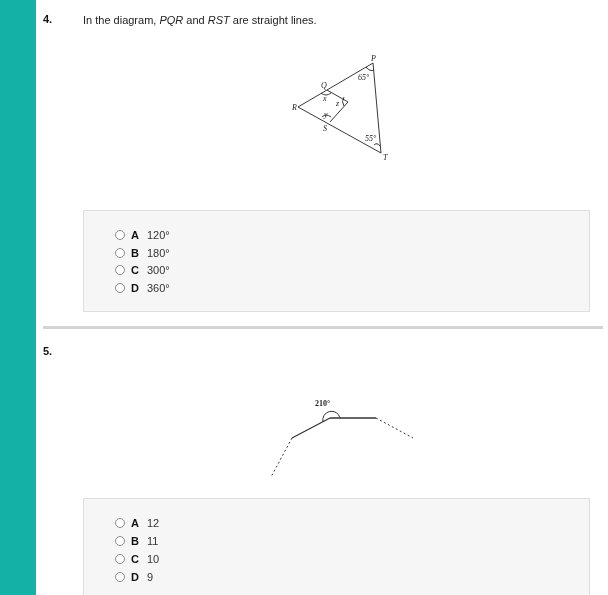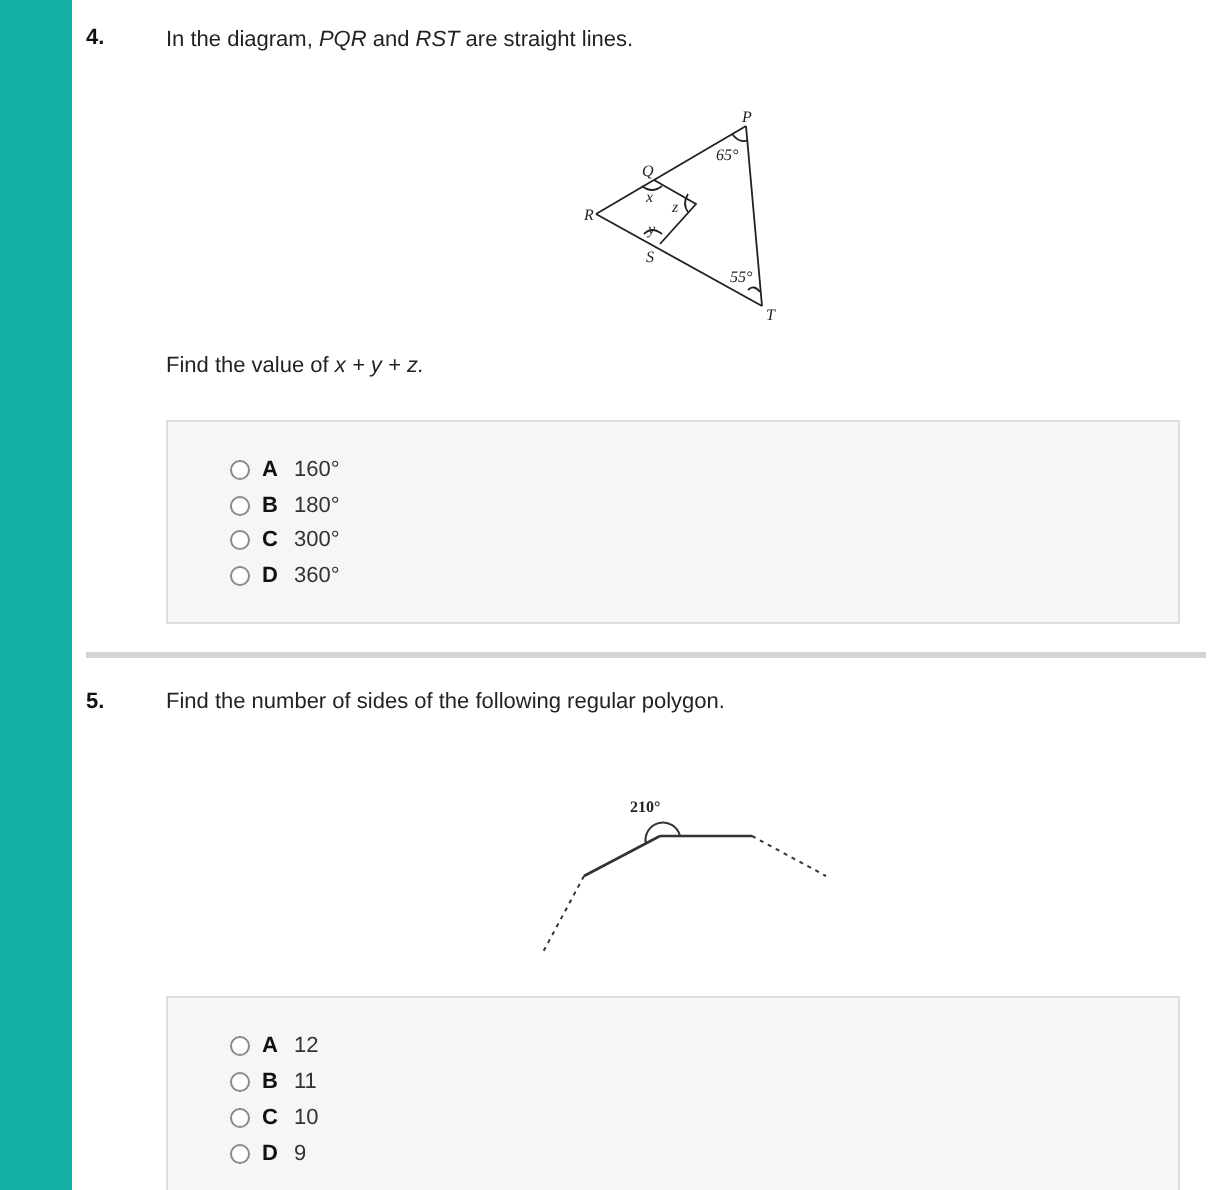--- a/index.html
+++ b/index.html
@@ -53,28 +53,27 @@
   <text class="lbl" x="323" y="131">S</text>
   <text class="lbl" x="383" y="160">T</text>
   <text class="lbl" x="323" y="101">x</text>
   <text class="lbl" x="336" y="106">z</text>
   <text class="lbl" x="324" y="117">y</text>
   <text class="lbl" x="358" y="80">65°</text>
   <text class="lbl" x="365" y="141">55°</text>
 </svg>
 
 <div class="qtext" style="top:177px;">
-  <div><span>Find the value of </span><span class="it">x + y + z.</span></div>
 </div>
 
 <div class="answers" style="top:210px;height:102px;">
   <div class="opt" style="top:17px;">
       <span class="radio"></span>
       <span class="letter">A</span>
-      <span class="val">160°</span>
+      <span class="val">120°</span>
     </div>
   <div class="opt" style="top:35px;">
       <span class="radio"></span>
       <span class="letter">B</span>
       <span class="val">180°</span>
     </div>
   <div class="opt" style="top:52px;">
       <span class="radio"></span>
       <span class="letter">C</span>
       <span class="val">300°</span>
@@ -83,21 +82,20 @@
       <span class="radio"></span>
       <span class="letter">D</span>
       <span class="val">360°</span>
     </div>
 </div>
 
 <div class="divider"></div>
 
 <div class="qnum" style="top:345px;">5.</div>
 <div class="qtext" style="top:345px;">
-  <div>Find the number of sides of the following regular polygon.</div>
 </div>
 
 <svg style="left:260px;top:390px;" width="165" height="90" viewBox="260 390 165 90">
   <g stroke="#333" fill="none">
     <line x1="292" y1="438" x2="330" y2="418" stroke-width="1.3"></line>
     <line x1="330" y1="418" x2="376" y2="418" stroke-width="1.3"></line>
     <line x1="292" y1="438" x2="271" y2="477" stroke-width="1" stroke-dasharray="2,2.5"></line>
     <line x1="376" y1="418" x2="413" y2="438" stroke-width="1" stroke-dasharray="2,2.5"></line>
     <path d="M 323 422 A 8 8 0 1 1 340 418" stroke-width="1"></path>
   </g>

